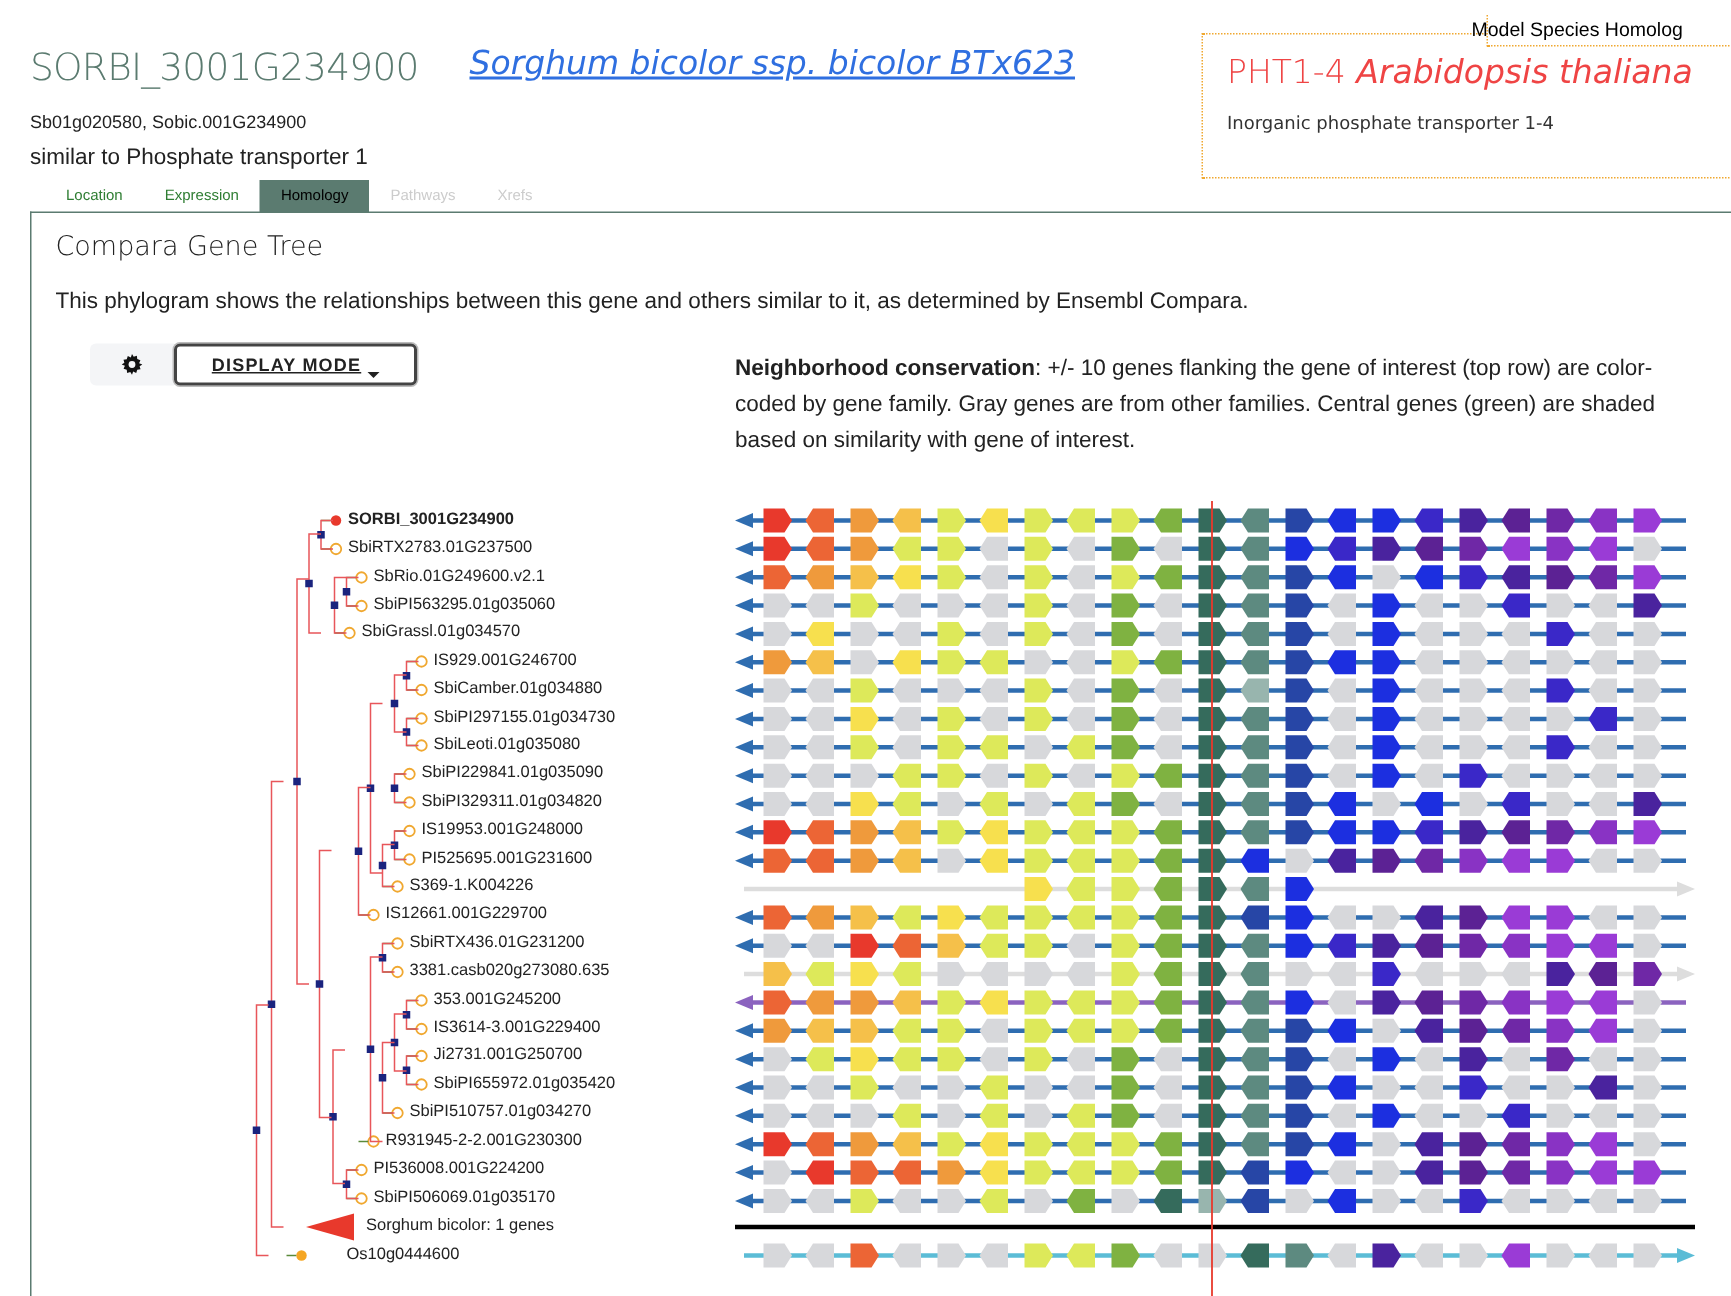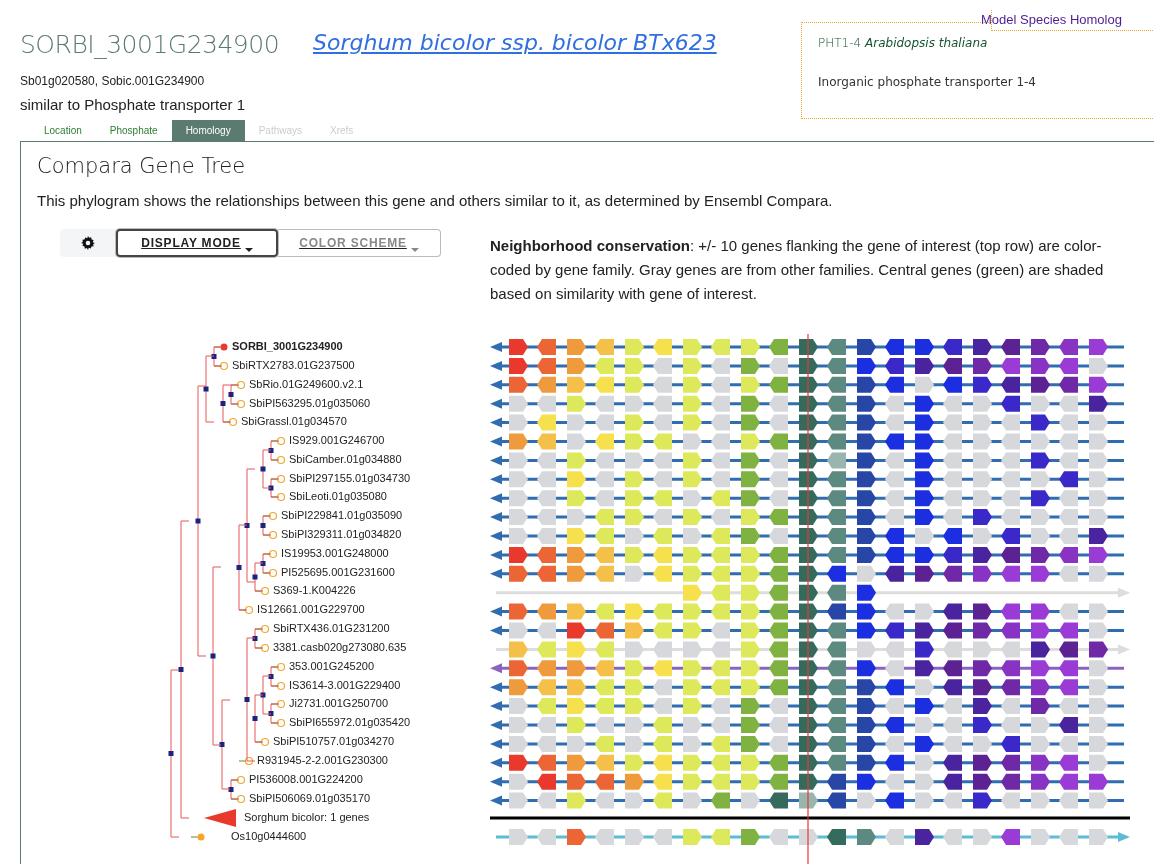--- a/index.html
+++ b/index.html
@@ -4,32 +4,32 @@
 <style>
   html,body{margin:0;padding:0;background:#fff;}
   body{width:1154px;height:864px;overflow:hidden;position:relative;font-family:"Liberation Sans",sans-serif;color:#222;}
   .abs{position:absolute;}
   .gene-title{left:20px;top:30px;font-family:"DejaVu Sans",sans-serif;font-size:25px;color:#5b7b70;letter-spacing:-0.5px;font-weight:300;}
   .species-link{left:313px;top:30px;font-family:"DejaVu Sans",sans-serif;font-style:italic;font-size:22px;color:#2f6fe0;text-decoration:underline;}
   .synonyms{left:20px;top:74px;font-size:12px;color:#222;}
   .desc{left:20px;top:96px;font-size:15px;color:#222;}
   .tabs{left:30px;top:120px;height:22px;display:flex;}
   .tab{font-size:10px;padding:2px 14px 0 14px;height:20px;line-height:18px;}
-  .tab.active{background:#5b7b70;color:#ffffff;}
+  .tab.active{background:#5b7b70;color:#000000;}
   .tab.enabled{color:#2e7d32;}
   .tab.disabled{color:#ccc;}
   .panel{left:20px;top:141px;width:1134px;height:723px;border-left:1px solid #5b7b70;border-top:1px solid #5b7b70;}
   .homolog-box{left:801px;top:22px;width:353px;height:96px;border-left:1px dotted #f0a830;border-bottom:1px dotted #f0a830;}
   .homolog-tabline{left:801px;top:22px;width:190px;border-top:1px dotted #f0a830;}
   .homolog-label-box{left:991px;top:10px;width:163px;height:20px;border-left:1px dotted #f0a830;border-bottom:1px dotted #f0a830;}
-  .homolog-label{left:981px;top:12px;font-size:13px;color:#4c1d95;}
-  .homolog-name{left:818px;top:36px;font-family:"DejaVu Sans",sans-serif;font-size:12px;color:#14532d;font-weight:300;}
+  .homolog-label{left:981px;top:12px;font-size:13px;color:#000000;}
+  .homolog-name{left:818px;top:36px;font-family:"DejaVu Sans",sans-serif;font-size:22px;color:#ef4444;font-weight:300;}
   .homolog-name i{font-style:italic;}
   .homolog-desc{left:818px;top:75px;font-family:"DejaVu Sans",sans-serif;font-size:12px;color:#333;}
-  .section-title{left:37px;top:154px;font-family:"DejaVu Sans",sans-serif;font-size:21px;color:#222;font-weight:300;}
+  .section-title{left:37px;top:154px;font-family:"DejaVu Sans",sans-serif;font-size:18px;color:#222;font-weight:300;}
   .section-desc{left:37px;top:192px;font-size:15px;color:#222;}
   .toolbar{left:60px;top:229px;height:28px;display:flex;align-items:stretch;text-decoration:underline;}
   .tb-gear{width:56px;background:#f4f5f7;display:flex;align-items:center;justify-content:center;border-radius:4px 0 0 4px;}
   .tb-btn{display:flex;align-items:center;justify-content:center;font-size:12px;font-weight:bold;letter-spacing:0.8px;position:relative;}
   .tb-btn .caret{display:inline-block;width:0;height:0;border-left:4px solid transparent;border-right:4px solid transparent;border-top:4px solid currentColor;margin-left:4px;position:relative;top:7px;}
   .tb-display{width:158px;border:2px solid #444;border-radius:4px;color:#222;box-shadow:0 0 0 1px #bbb;}
   .tb-color{width:162px;border:1px solid #bbb;border-left:none;border-radius:0 4px 4px 0;color:#888;}
   .nb-desc{left:490px;top:234px;width:650px;font-size:15px;line-height:24px;color:#222;}
   .nb-desc b{font-weight:bold;text-align:right;}
   .tree-label{font-size:11px;color:#222;white-space:nowrap;}
@@ -49,44 +49,40 @@
 <div class="abs homolog-label-box"></div>
 <div class="abs homolog-label">Model Species Homolog</div>
 <div class="abs homolog-name">
   <span>PHT1-4</span>
   <i>Arabidopsis thaliana</i>
 </div>
 <div class="abs homolog-desc">Inorganic phosphate transporter 1-4</div>
 
 <div class="abs tabs">
   <div class="tab enabled">Location</div>
-  <div class="tab enabled">Phosphate</div>
+  <div class="tab enabled">Expression</div>
   <div class="tab active">Homology</div>
   <div class="tab disabled">Pathways</div>
   <div class="tab disabled">Xrefs</div>
 </div>
 
 <div class="abs panel"></div>
 
 <div class="abs section-title">Compara Gene Tree</div>
 <div class="abs section-desc">This phylogram shows the relationships between this gene and others similar to it, as determined by Ensembl Compara.</div>
 
 <div class="abs toolbar">
   <div class="tb-gear">
     <svg width="14" height="14" viewBox="0 0 16 16" style="position:static">
       <path fill="#111" d="M8 0l1.3 2.1 2.4-.7.3 2.5 2.4.8-1 2.3L15.9 8l-2.1 1.3.7 2.4-2.5.3-.8 2.4-2.3-1L8 15.9l-1.3-2.1-2.4.7-.3-2.5-2.4-.8 1-2.3L.1 8l2.1-1.3-.7-2.4 2.5-.3.8-2.4 2.3 1z"></path>
       <circle cx="8" cy="8" r="2.6" fill="#f4f5f7"></circle>
     </svg>
   </div>
   <div class="tb-btn tb-display">
     <span>DISPLAY MODE</span>
-      <span class="caret"></span>
-  </div>
-  <div class="tb-btn tb-color">
-    <span>COLOR SCHEME</span>
       <span class="caret"></span>
   </div>
 </div>
 
 <div class="abs nb-desc">
   <b>Neighborhood conservation</b><span>: +/- 10 genes flanking the gene of interest (top row) are color-coded by gene family. Gray genes are from other families. Central genes (green) are shaded based on similarity with gene of interest.</span>
 </div>
 
 <svg id="viz" width="1154" height="864">
     <circle cx="224" cy="347" r="3.5" fill="#e8392c"></circle>

